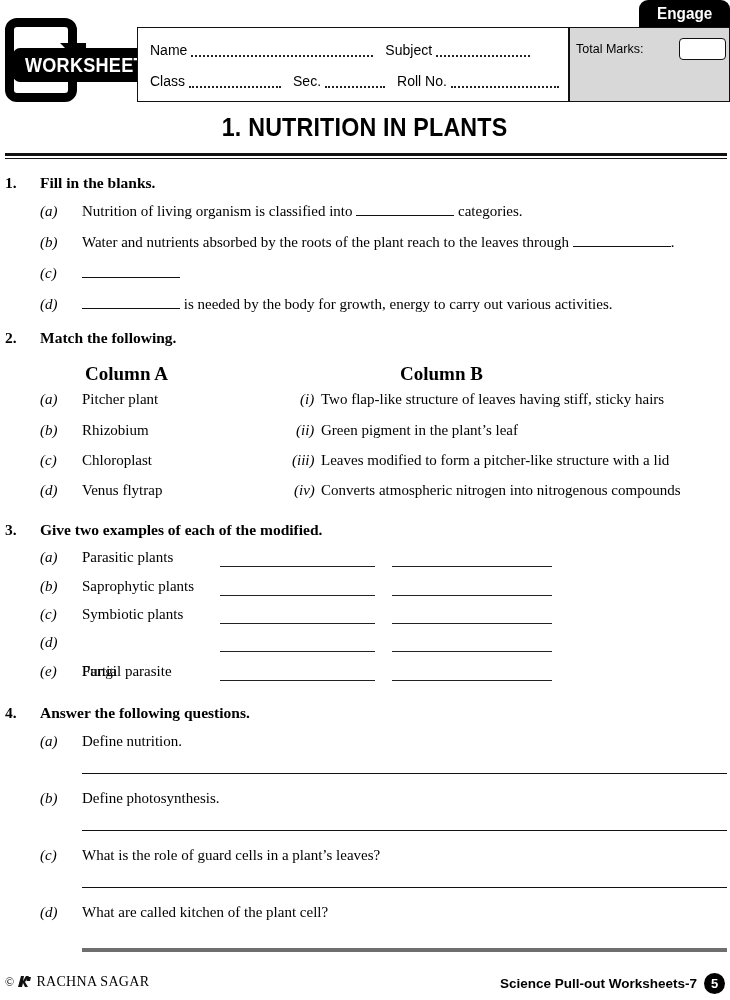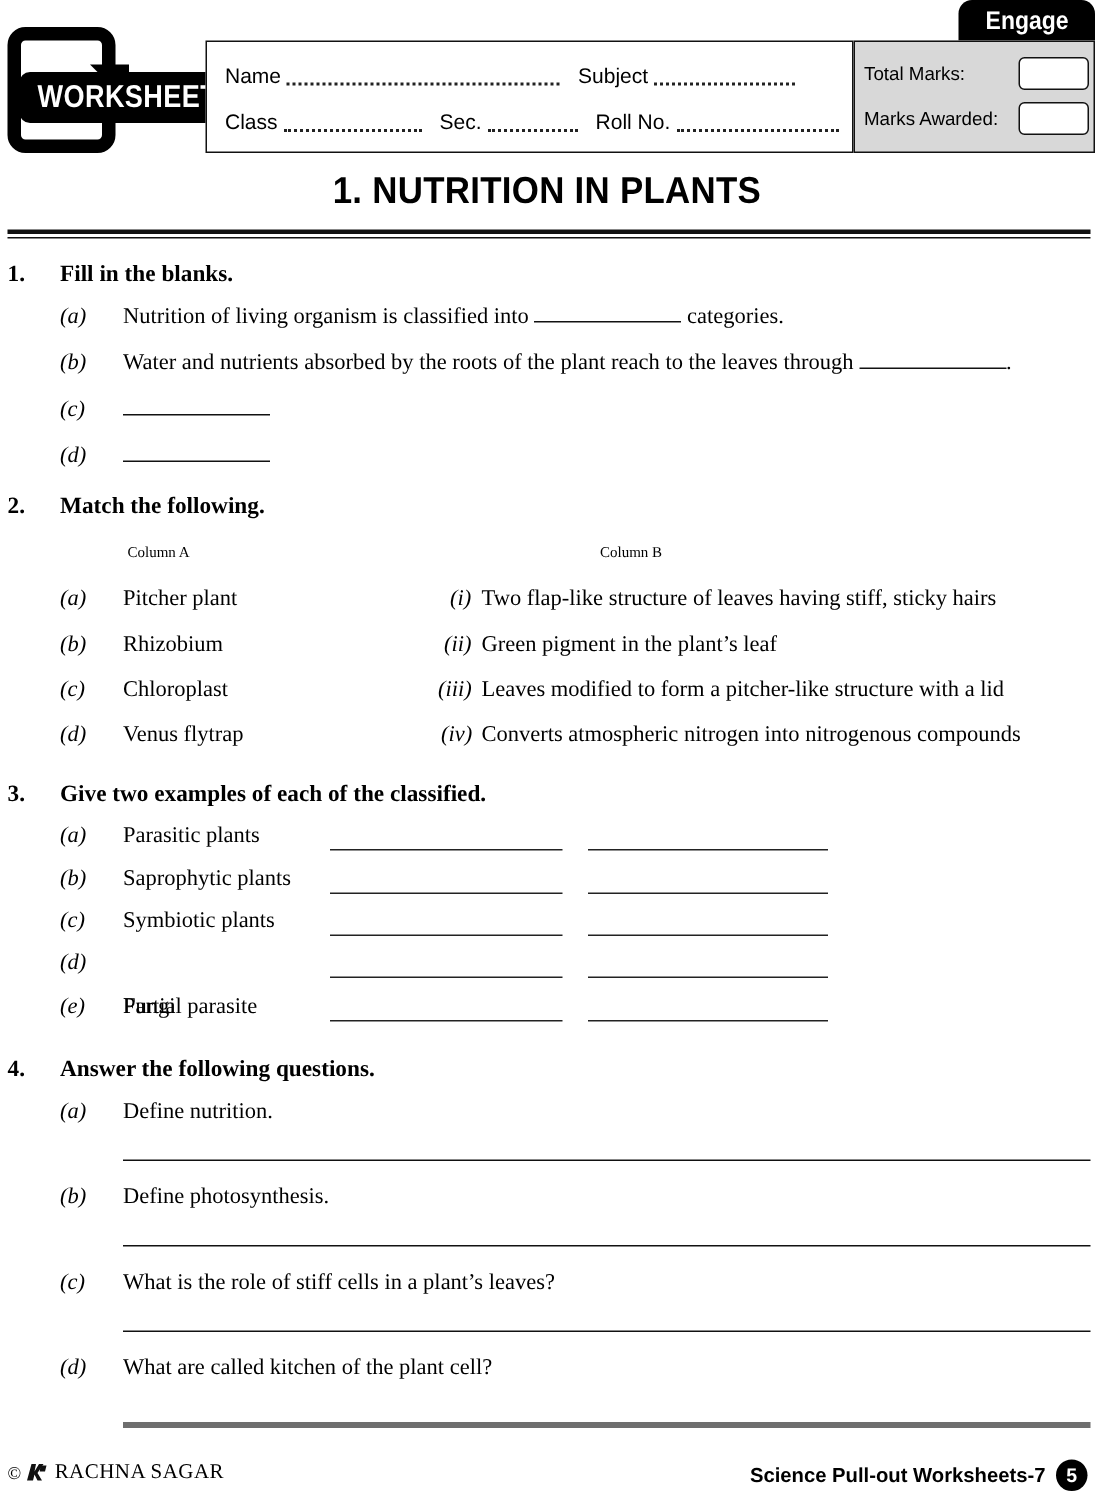--- a/index.html
+++ b/index.html
@@ -201,22 +201,22 @@
     font-size: 15px;
     white-space: nowrap;
   }
   .blank-inline {
     display: inline-block;
     border-bottom: 1.3px solid #111;
     vertical-align: baseline;
   }
   .colhead {
     position: absolute;
-    font-weight: normal;
-    font-size: 10px;
+    font-weight: bold;
+    font-size: 19px;
     white-space: nowrap;
     text-align: center;
   }
   .rline {
     position: absolute;
     height: 0;
     border-top: 1.4px solid #222;
   }
   .ansline {
     position: absolute;
@@ -307,24 +307,20 @@
 
   <div class="engage-tab">
     <span>Engage</span>
   </div>
 
   <div class="marks-panel">
     <div class="marks-row m1">
       <span class="marks-label">Total Marks:</span>
       <span class="marks-input"></span>
     </div>
-    <div class="marks-row m2">
-      <span class="marks-label">Marks Awarded:</span>
-      <span class="marks-input"></span>
-    </div>
   </div>
 </div>
 
 <div class="title">
   <span>1. NUTRITION IN PLANTS</span>
 </div>
 <div class="rule-thick"></div>
 
 <div class="qnum" style="top:174px">1.</div>
 <div class="qhead" style="top:174px">Fill in the blanks.</div>
@@ -343,20 +339,21 @@
 </div>
 
 <div class="sublabel" style="left:40px; top:265px">(c)</div>
 <div class="subtext" style="left:82px; top:265px">
   <span class="blank-inline" style="width:98px"></span>
 </div>
 
 <div class="sublabel" style="left:40px; top:296px">(d)</div>
 <div class="subtext" style="left:82px; top:296px">
   <span class="blank-inline" style="width:98px"></span>
+  <span>is needed by the body for growth, energy to carry out various activities.</span>
 </div>
 
 <div class="qnum" style="top:329px">2.</div>
 <div class="qhead" style="top:329px">Match the following.</div>
 
 <div class="colhead" style="left:85px; top:363px">Column A</div>
 <div class="colhead" style="left:400px; top:363px">Column B</div>
 
 <div class="sublabel" style="left:40px; top:391px">(a)</div>
 <div class="subtext" style="left:82px; top:391px">Pitcher plant</div>
@@ -370,21 +367,21 @@
 <div class="sublabel" style="left:300px; top:391px">(i)</div>
 <div class="subtext" style="left:321px; top:391px">Two flap-like structure of leaves having stiff, sticky hairs</div>
 <div class="sublabel" style="left:296px; top:422px">(ii)</div>
 <div class="subtext" style="left:321px; top:422px">Green pigment in the plant’s leaf</div>
 <div class="sublabel" style="left:292px; top:452px">(iii)</div>
 <div class="subtext" style="left:321px; top:452px">Leaves modified to form a pitcher-like structure with a lid</div>
 <div class="sublabel" style="left:294px; top:482px">(iv)</div>
 <div class="subtext" style="left:321px; top:482px">Converts atmospheric nitrogen into nitrogenous compounds</div>
 
 <div class="qnum" style="top:521px">3.</div>
-<div class="qhead" style="top:521px">Give two examples of each of the classified.</div>
+<div class="qhead" style="top:521px">Give two examples of each of the modified.</div>
 
 <div class="sublabel" style="left:40px; top:549px">(a)</div>
 <div class="subtext" style="left:82px; top:549px">Parasitic plants</div>
 <div class="rline" style="left:220px; top:566px; width:155px"></div>
 <div class="rline" style="left:392px; top:566px; width:160px"></div>
 
 <div class="sublabel" style="left:40px; top:578px">(b)</div>
 <div class="subtext" style="left:82px; top:578px">Saprophytic plants</div>
 <div class="rline" style="left:220px; top:595px; width:155px"></div>
 <div class="rline" style="left:392px; top:595px; width:160px"></div>
@@ -409,21 +406,21 @@
 
 <div class="sublabel" style="left:40px; top:733px">(a)</div>
 <div class="subtext" style="left:82px; top:733px">Define nutrition.</div>
 <div class="ansline" style="top:773px"></div>
 
 <div class="sublabel" style="left:40px; top:790px">(b)</div>
 <div class="subtext" style="left:82px; top:790px">Define photosynthesis.</div>
 <div class="ansline" style="top:830px"></div>
 
 <div class="sublabel" style="left:40px; top:847px">(c)</div>
-<div class="subtext" style="left:82px; top:847px">What is the role of stiff cells in a plant’s leaves?</div>
+<div class="subtext" style="left:82px; top:847px">What is the role of guard cells in a plant’s leaves?</div>
 <div class="ansline" style="top:887px"></div>
 
 <div class="sublabel" style="left:40px; top:904px">(d)</div>
 <div class="subtext" style="left:82px; top:904px">What are called kitchen of the plant cell?</div>
 
 <div class="foot-rule"></div>
 
 <div class="foot-left">
   <span class="copy-sym">©</span>
   <span class="rs-logo">

